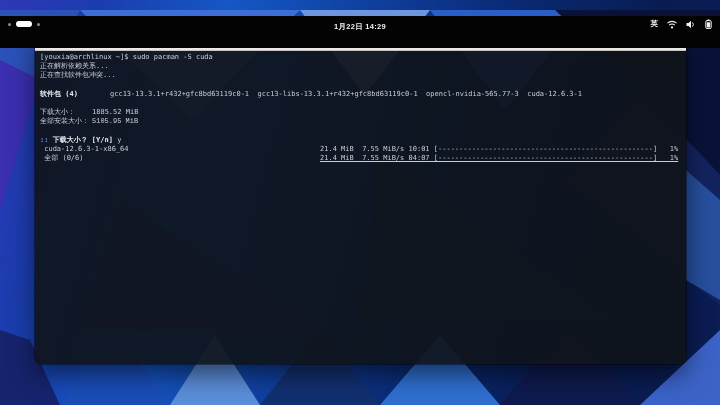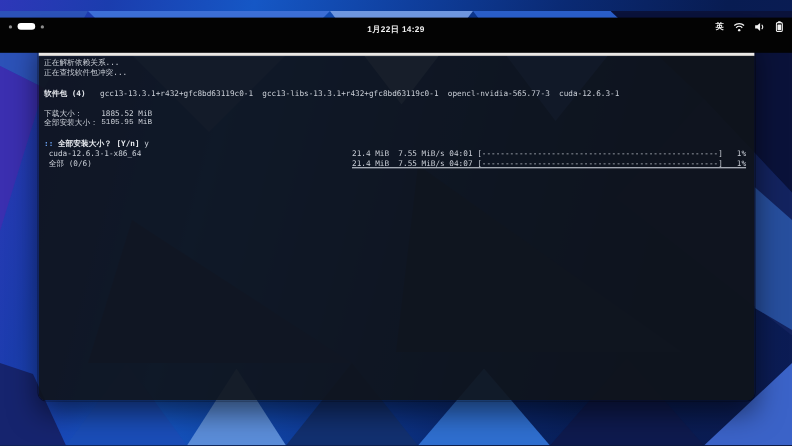--- a/index.html
+++ b/index.html
@@ -113,25 +113,26 @@
     </svg>
   </div>
 </div>
 
 <div class="window">
   <div class="titlebar">
     <span class="title">Alacritty</span>
     <div class="closebtn">×</div>
   </div>
   <div class="termbody">
+      <div class="tline"><span class="seg">[youxia@archlinux ~]$ sudo pacman -S cuda</span></div>
       <div class="tline"><span class="seg">正在解析依赖关系...</span></div>
       <div class="tline"><span class="seg">正在查找软件包冲突...</span></div>
       <div class="tline"></div>
-      <div class="tline"><span class="seg c-bold">软件包 (4)</span><span class="seg abs" style="left: 51px;">gcc13-13.3.1+r432+gfc8bd63119c0-1  gcc13-libs-13.3.1+r432+gfc8bd63119c0-1  opencl-nvidia-565.77-3  cuda-12.6.3-1</span></div>
+      <div class="tline"><span class="seg c-bold">软件包 (4)</span><span class="seg abs" style="left: 70px;">gcc13-13.3.1+r432+gfc8bd63119c0-1  gcc13-libs-13.3.1+r432+gfc8bd63119c0-1  opencl-nvidia-565.77-3  cuda-12.6.3-1</span></div>
       <div class="tline"></div>
       <div class="tline"><span class="seg">下载大小：</span><span class="seg abs" style="left: 52px;">1885.52 MiB</span></div>
       <div class="tline"><span class="seg">全部安装大小：</span><span class="seg abs" style="left: 52px; font-family: Liberation Mono, monospace;">5105.95 MiB</span></div>
       <div class="tline"></div>
-      <div class="tline"><span class="seg c-blue">::</span><span class="seg c-bold"> 全部安装大小？ [Y/n] </span><span class="seg">y</span></div>
-      <div class="tline"><span class="seg"> cuda-12.6.3-1-x86_64</span><span class="seg abs" style="left: 280px;">21.4 MiB  7.55 MiB/s 04:01 [---------------------------------------------------]   1%</span></div>
+      <div class="tline"><span class="seg c-blue">::</span><span class="seg c-bold"> 下载大小？ [Y/n] </span><span class="seg">y</span></div>
+      <div class="tline"><span class="seg"> cuda-12.6.3-1-x86_64</span><span class="seg abs" style="left: 280px;">21.4 MiB  7.55 MiB/s 10:01 [---------------------------------------------------]   1%</span></div>
       <div class="tline"><span class="seg"> 全部 (0/6)</span><span class="seg abs" style="left: 280px; text-decoration: underline;">21.4 MiB  7.55 MiB/s 04:07 [---------------------------------------------------]   1%</span></div>
     </div>
 </div>
 
 </body></html>

